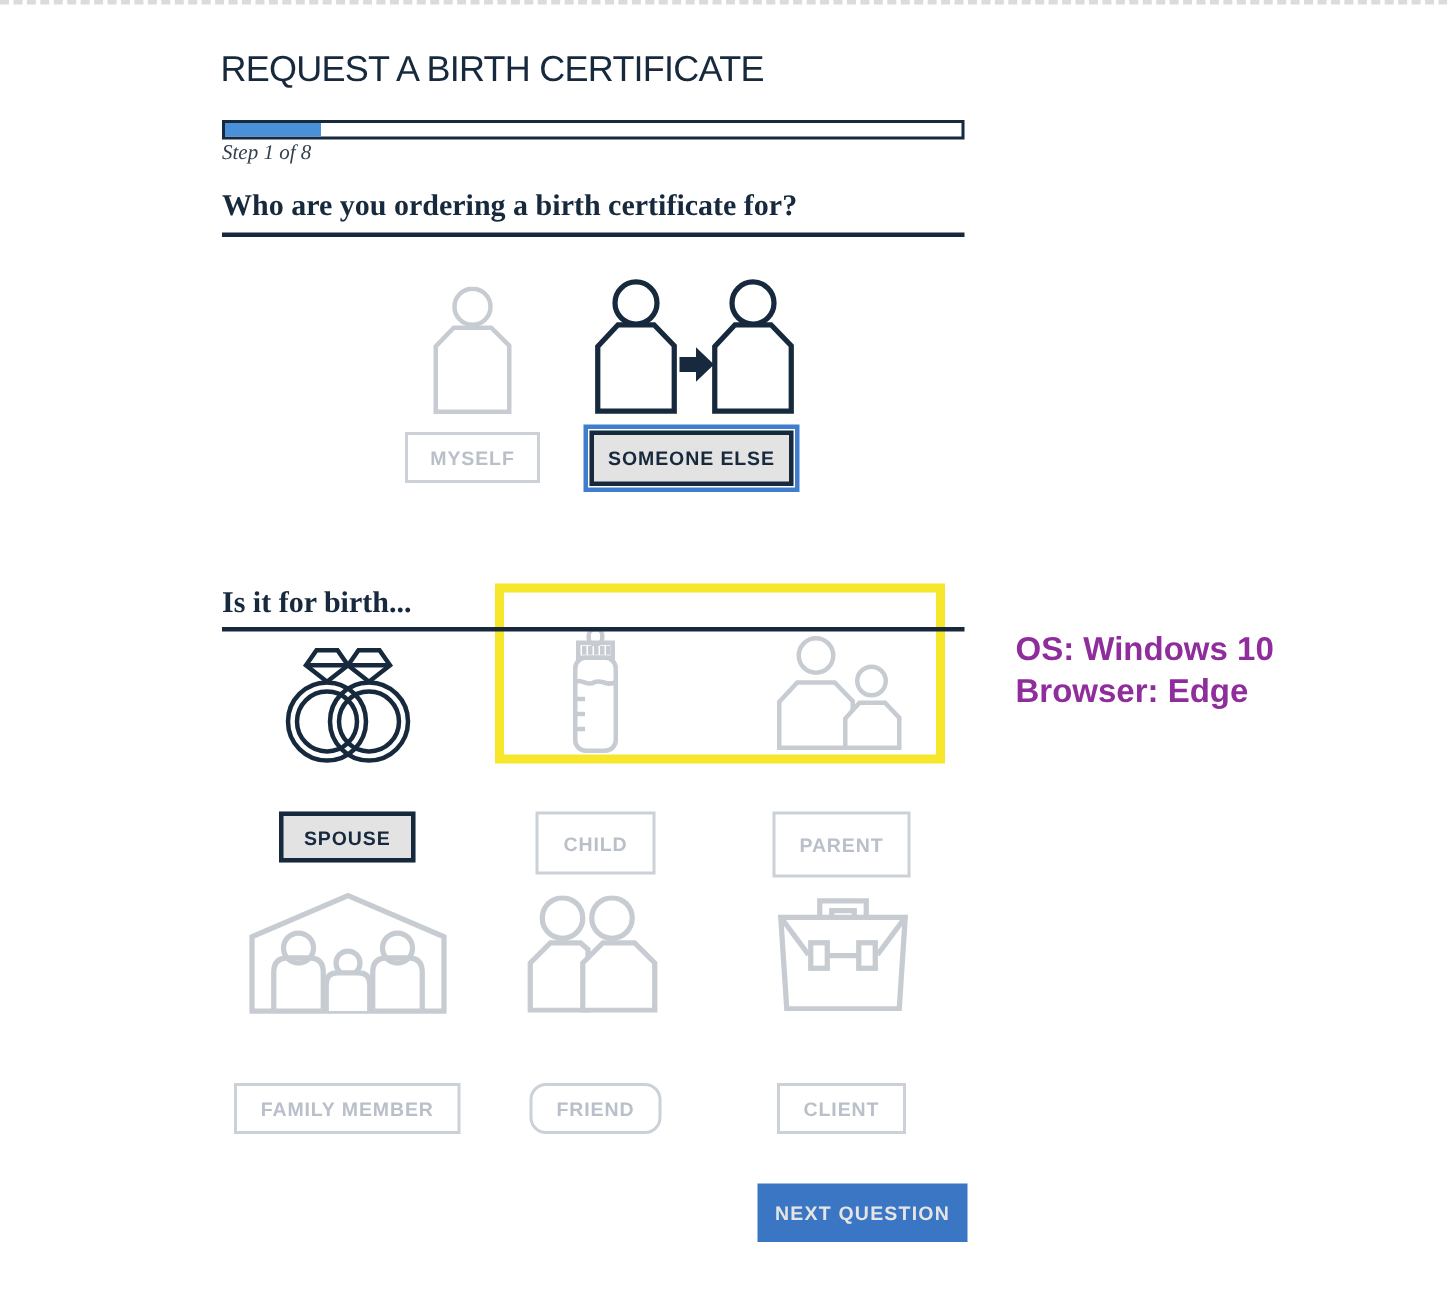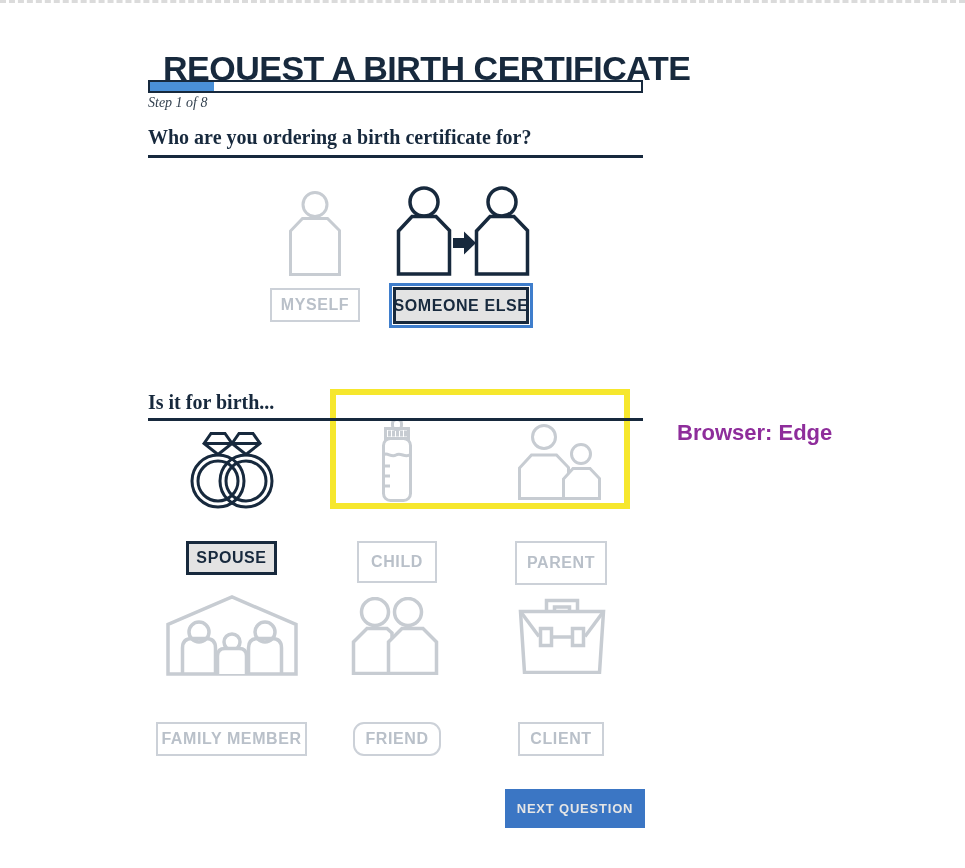--- a/index.html
+++ b/index.html
@@ -3,22 +3,22 @@
 <meta charset="utf-8">
 <style>
   html,body { margin:0; padding:0; background:#fff; }
   #page {
     position:relative; width:965px; height:868px; background:#fff;
     font-family:"Liberation Sans", sans-serif; overflow:hidden;
   }
   .top-dashed { position:absolute; top:0; left:0; width:965px; height:0;
     border-top:3px dashed #dbdbdb; }
 
-  #title { position:absolute; left:147px; top:33px; margin:16px;
-    font-size:34px; font-weight:bold; letter-spacing:-0.5px;
+  #title { position:absolute; left:147px; top:33px; margin:0;
+    font-size:24px; font-weight:normal; letter-spacing:-0.5px;
     color:var(--navy,#17293d); white-space:nowrap; }
 
   .progress-track { position:absolute; left:148px; top:80px; width:495px; height:13px;
     border:2px solid var(--navy,#17293d); box-sizing:border-box; background:#fff; }
   .progress-fill { height:100%; background:var(--progress-blue,#4a90d8); }
 
   .step-label { position:absolute; left:148px; top:95px;
     font-family:"Liberation Serif", serif; font-style:italic;
     font-size:14px; color:#33414f; }
 
@@ -38,21 +38,21 @@
   #icon-family  { left:156px; top:594px; }
   #icon-friend  { left:347px; top:597px; }
   #icon-client  { left:515px; top:596px; }
   .ic-gray { color:var(--icon-gray,#c7ccd2); }
   .ic-navy { color:var(--navy,#17293d); }
 
   #yellow-box { position:absolute; left:330px; top:389px; width:300px; height:120px;
     border:6px solid var(--highlight-yellow,#f6e72d); box-sizing:border-box; z-index:2; }
 
   .opt-btn { position:absolute; display:flex; align-items:center; justify-content:center;
-    font-family:"Liberation Sans", sans-serif; font-weight:bold; font-size:16px;
+    font-family:"Liberation Sans", sans-serif; font-weight:bold; font-size:13px;
     letter-spacing:0.6px; color:var(--muted-gray,#b9c0c9); background:#fff;
     border:2px solid #ccd1d8; box-sizing:border-box; z-index:1; cursor:pointer;
     white-space:nowrap; padding:12px; }
   .opt-btn.selected { background:var(--selected-bg,#e3e3e3);
     border:3px solid var(--navy,#17293d); color:var(--navy,#17293d); }
   .focused { outline:3px solid var(--focus-blue,#3f7ecc); outline-offset:1px; }
 
   #btn-myself  { left:270px; top:288px; width:90px;  height:34px; }
   #btn-someone { left:393px; top:287px; width:136px; height:37px; }
   #btn-spouse  { left:186px; top:541px; width:91px;  height:34px;text-align:right; }
@@ -185,16 +185,17 @@
     </svg>
   </div>
 
   <button id="btn-family" class="opt-btn">FAMILY MEMBER</button>
   <button id="btn-friend" class="opt-btn">FRIEND</button>
   <button id="btn-client" class="opt-btn">CLIENT</button>
 
   <button id="next-btn">NEXT QUESTION</button>
 
   <div id="annotation">
+    <div>OS: Windows 10</div>
     <div>Browser: Edge</div>
   </div>
 
 </div>
 
 </body></html>

